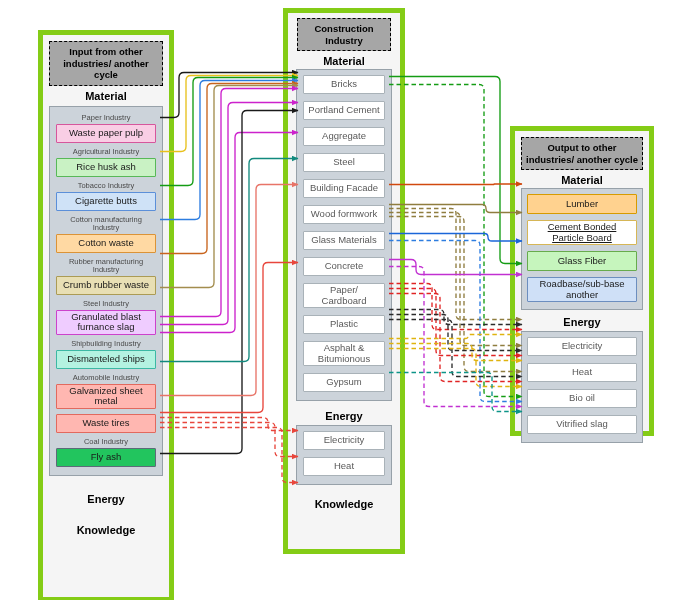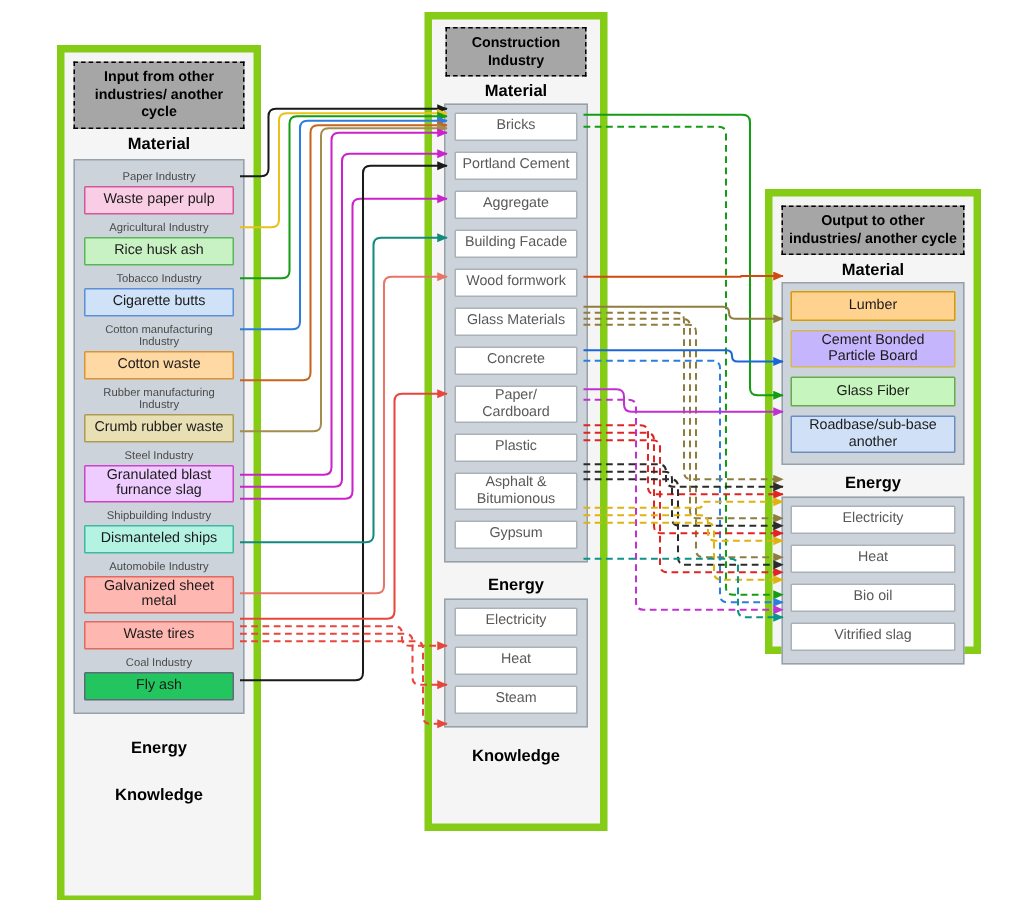--- a/index.html
+++ b/index.html
@@ -184,44 +184,44 @@
     <div class="sec-label" id="input-knowledge">Knowledge</div>
   </div>
 
   <div class="panel" id="panel-mid">
     <div class="hdr">Construction Industry</div>
     <div class="sec-label" id="mid-mat-label">Material</div>
     <div class="inner" id="mid-items">
         <div class="nodebox">Bricks</div>
         <div class="nodebox">Portland Cement</div>
         <div class="nodebox">Aggregate</div>
+        <div class="nodebox">Steel</div>
         <div class="nodebox">Building Facade</div>
         <div class="nodebox">Wood formwork</div>
         <div class="nodebox">Glass Materials</div>
         <div class="nodebox">Concrete</div>
         <div class="nodebox">Paper/ Cardboard</div>
         <div class="nodebox">Plastic</div>
         <div class="nodebox">Asphalt &amp; Bitumionous</div>
         <div class="nodebox">Gypsum</div>
       </div>
     <div class="sec-label" id="mid-energy-label">Energy</div>
     <div class="inner" id="mid-energy">
         <div class="nodebox">Electricity</div>
         <div class="nodebox">Heat</div>
-        <div class="nodebox">Steam</div>
       </div>
     <div class="sec-label" id="mid-knowledge">Knowledge</div>
   </div>
 
   <div class="panel" id="panel-out">
     <div class="hdr">Output to other industries/ another cycle</div>
     <div class="sec-label" id="out-mat-label">Material</div>
     <div class="inner" id="out-items">
         <div class="nodebox" style="background: rgb(255, 210, 143); border-color: rgb(215, 155, 0);">Lumber</div>
-        <div class="nodebox" style="background: #c4b5fd; border-color: rgb(214, 182, 86);">Cement Bonded Particle Board</div>
+        <div class="nodebox" style="background: #ffffff; border-color: rgb(214, 182, 86); text-decoration: underline;">Cement Bonded Particle Board</div>
         <div class="nodebox" style="background: rgb(198, 245, 189); border-color: rgb(103, 171, 77);">Glass Fiber</div>
         <div class="nodebox" style="background: rgb(207, 224, 247); border-color: rgb(108, 142, 191);">Roadbase/sub-base another</div>
       </div>
     <div class="sec-label" id="out-energy-label">Energy</div>
     <div class="inner" id="out-energy">
         <div class="nodebox">Electricity</div>
         <div class="nodebox">Heat</div>
         <div class="nodebox">Bio oil</div>
         <div class="nodebox">Vitrified slag</div>
       </div>

